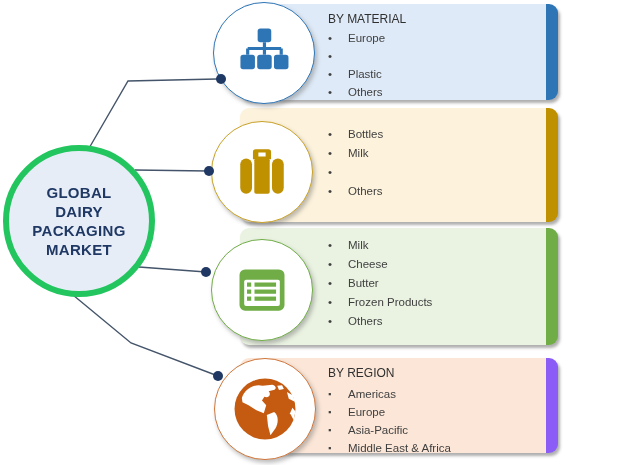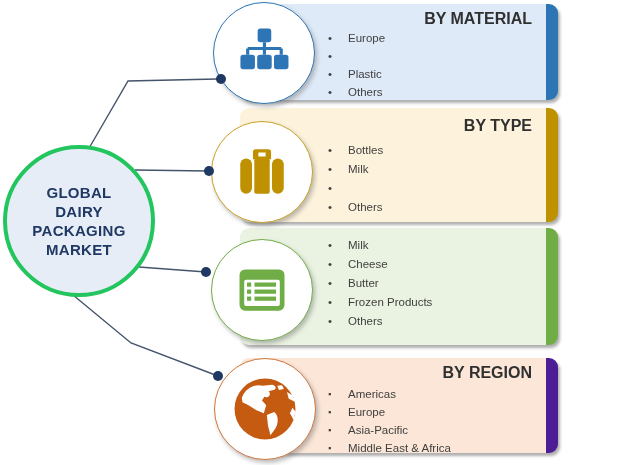--- a/index.html
+++ b/index.html
@@ -7,45 +7,45 @@
     position:relative;width:617px;height:465px;overflow:hidden;
     background:#fff;font-family:"Liberation Sans","DejaVu Sans",sans-serif;
   }
   
   #connectors{position:absolute;left:0;top:0;z-index:1;}
   .dot{position:absolute;width:10px;height:10px;border-radius:50%;background:#1F3864;z-index:4;}
 
   
   .center-circle{
     position:absolute;left:3px;top:145px;width:152px;height:152px;border-radius:50%;
-    background:#E7EDF7;border:4px solid #22c55e;box-sizing:border-box;
+    background:#E7EDF7;border:6px solid #22c55e;box-sizing:border-box;
     display:flex;flex-direction:column;align-items:center;justify-content:center;z-index:3;
   }
   .center-line{
     font-weight:bold;font-size:15px;line-height:19px;color:#1F3864;
     text-align:center;letter-spacing:.3px;
   }
 
   
   .panel{
     position:absolute;left:240px;width:318px;box-sizing:border-box;border-radius:9px;
     box-shadow:2px 3px 3px rgba(110,110,110,.55);z-index:2;overflow:hidden;
   }
   .p1{top:4px;height:96px;background:#DEEAF7;border-right:12px solid #2E75B6;}
   .p2{top:108px;height:114px;background:#FDF3DC;border-right:12px solid #BF9000;}
   .p3{top:228px;height:117px;background:#EAF3E2;border-right:12px solid #70AD47;}
-  .p4{top:358px;height:95px;background:#FBE6D7;border-right:12px solid #4c1d95;}
+  .p4{top:358px;height:95px;background:#FBE6D7;border-right:12px solid #8b5cf6;}
 
   .panel-inner{padding:0 14px 0 88px;}
   .p1 .panel-inner{padding-top:7px;}
   .p2 .panel-inner{padding-top:10px;}
   .p3 .panel-inner{padding-top:6px;}
   .p4 .panel-inner{padding-top:7px;}
 
-  .panel-title{font-weight:bold;font-size:16px;color:#303030;text-align:right;line-height:16px;}
+  .panel-title{font-weight:normal;font-size:12px;color:#303030;text-align:left;line-height:16px;}
   .panel ul{list-style:none;margin:0;padding:0;}
   .p1 ul{margin-top:2px;} .p2 ul{margin-top:7px;} .p3 ul{margin-top:2px;} .p4 ul{margin-top:4px;}
   .panel li{display:flex;font-size:11.5px;color:#3F3F3F;}
   .p1 li{line-height:18px;} .p2 li{line-height:19px;} .p3 li{line-height:19px;} .p4 li{line-height:18px;}
   .bullet{flex:none;width:20px;}
   .p4 .bullet{font-size:9px;}
 
   
   .icon-circle{
     position:absolute;width:102px;height:102px;border-radius:50%;background:#fff;
@@ -107,21 +107,20 @@
       <rect x="25" y="5" width="15" height="15" rx="3" fill="#2E75B6"></rect>
       <path d="M32.5,20 V27 M14,27 H51 M14,27 V34 M32.5,27 V34 M51,27 V34" stroke="#2E75B6" stroke-width="3.5" fill="none"></path>
       <rect x="6" y="34" width="16" height="16" rx="3" fill="#2E75B6"></rect>
       <rect x="24.5" y="34" width="16" height="16" rx="3" fill="#2E75B6"></rect>
       <rect x="43" y="34" width="16" height="16" rx="3" fill="#2E75B6"></rect>
     </svg>
   </div>
 
   <div class="panel p2">
     <div class="panel-inner">
-      <div class="panel-title">BY TYPE</div>
       <ul>
         <li>
             <span class="bullet">•</span>
             <span>Bottles</span>
           </li>
         <li>
             <span class="bullet">•</span>
             <span>Milk</span>
           </li>
         <li>

